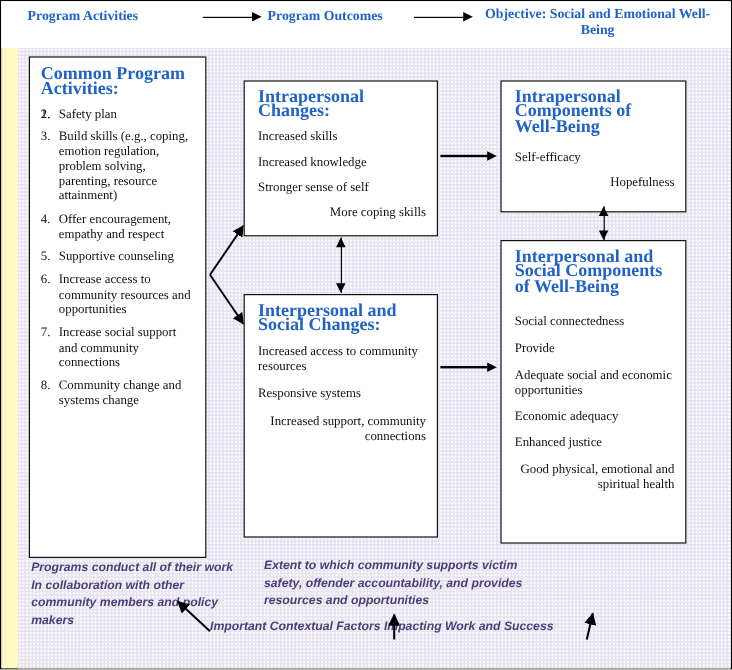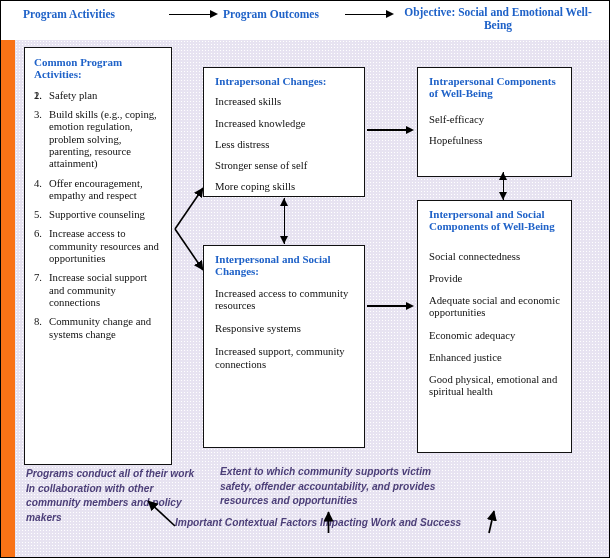--- a/index.html
+++ b/index.html
@@ -6,21 +6,21 @@
   html, body {
     width: 610px; height: 558px;
     font-family: "Liberation Serif", serif;
     background: #ffffff;
     overflow: hidden;
   }
   #frame {
     position: relative;
     width: 610px; height: 558px;
     border: 1px solid #000000;
-    background: #f97316;
+    background: #fef9c3;
     padding-left: 21px;
   }
 
   
   #header {
     position: absolute;
     left: 0; top: 0;
     width: 608px; height: 39px;
     background: #ffffff;
   }
@@ -76,31 +76,31 @@
   
   .box {
     position: absolute;
     background: #ffffff;
     border: 1.6px solid #111111;
     padding: 7px 9px 7px 11px;
   }
   .box-title {
     color: #1f62c8;
     font-weight: bold;
-    font-size: 11px;
+    font-size: 15px;
     line-height: 12.4px;
     margin-bottom: 9px;
   }
   .box-item {
     font-size: 10.7px;
     line-height: 12.2px;
     color: #101010;
     margin-bottom: 7px;
   }
-  .box-item:last-child { margin-bottom: 0; }
+  .box-item:last-child { margin-bottom: 0; text-align: right; }
 
   
   #boxActivities {
     left: 9px; top: 7px;
     width: 148px; height: 418px;
     padding: 8px 7px 8px 9px;
   }
   #boxActivities .box-title { margin-bottom: 8px; }
   .num-list { list-style: none; }
   .num-list li {
@@ -280,21 +280,20 @@
         </marker>
       </defs>
       <path d="M2,49 L30,8" stroke="#000" stroke-width="1.6" fill="none" marker-end="url(#mk-arrow)"></path>
       <path d="M2,49 L30,90" stroke="#000" stroke-width="1.6" fill="none" marker-end="url(#mk-arrow)"></path>
     </svg>
 
     <div class="box" id="boxIntraChanges">
       <div class="box-title">Intrapersonal Changes:</div>
       <div class="box-item">Increased skills</div>
       <div class="box-item">Increased knowledge</div>
-      <div class="box-item">Less distress</div>
       <div class="box-item">Stronger sense of self</div>
       <div class="box-item">More coping skills</div>
     </div>
 
     <div class="conn arrow-vert" id="arrowMidVert">
       <div class="shaft"></div>
         <div class="head-up"></div>
         <div class="head-dn"></div>
     </div>
 

